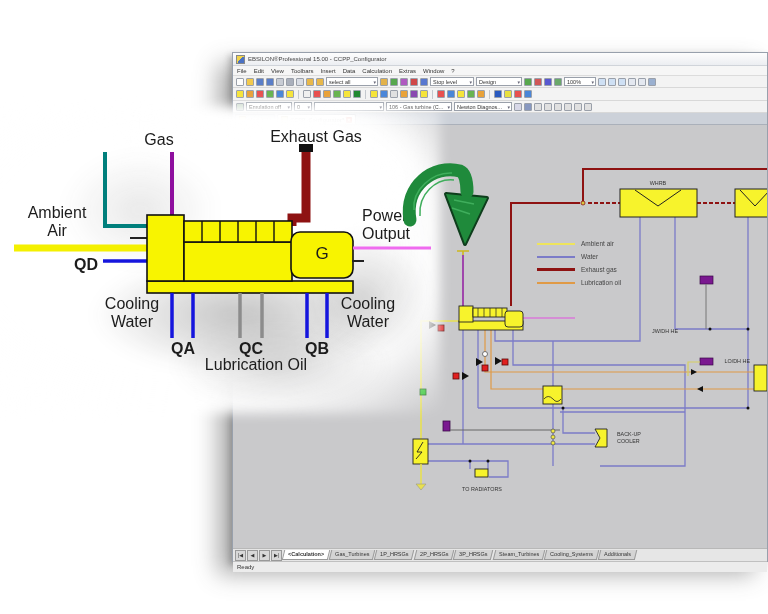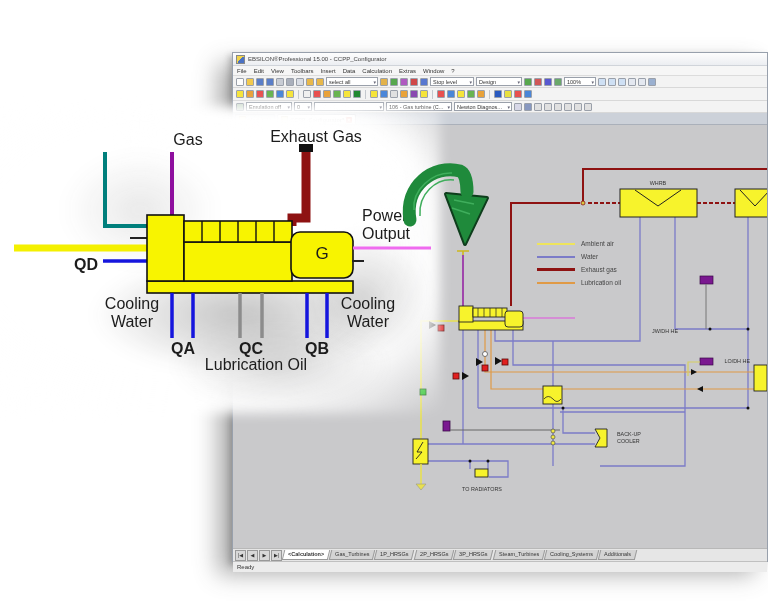--- a/index.html
+++ b/index.html
@@ -418,21 +418,23 @@
         <path d="M193,293 V338"></path>
       <path d="M307,293 V338"></path>
         <path d="M327,293 V338"></path>
     </g>
     <g stroke="#8c8c8c" stroke-width="3.5" fill="none">
       <path d="M240,293 V338"></path>
         <path d="M262,293 V338"></path>
     </g>
   </svg>
 
-  <div class="abs dlabel" style="left:166px;top:131px;width:44px">Gas</div>
+  <div class="abs dlabel" style="left:137px;top:131px;width:44px">Gas</div>
+  <div class="abs dlabel" style="left:17px;top:204px;width:80px">Ambient
+Air</div>
   <div class="abs dlabel" style="left:260px;top:128px;width:112px">Exhaust Gas</div>
   <div class="abs dlabel" style="left:362px;top:207px;width:62px;text-align:left">Power
 Output</div>
   <div class="abs dlabel bold" style="left:70px;top:256px;width:32px">QD</div>
   <div class="abs dlabel" style="left:98px;top:295px;width:68px">Cooling
 Water</div>
   <div class="abs dlabel" style="left:334px;top:295px;width:68px">Cooling
 Water</div>
   <div class="abs dlabel bold" style="left:167px;top:340px;width:32px">QA</div>
   <div class="abs dlabel bold" style="left:235px;top:340px;width:32px">QC</div>

